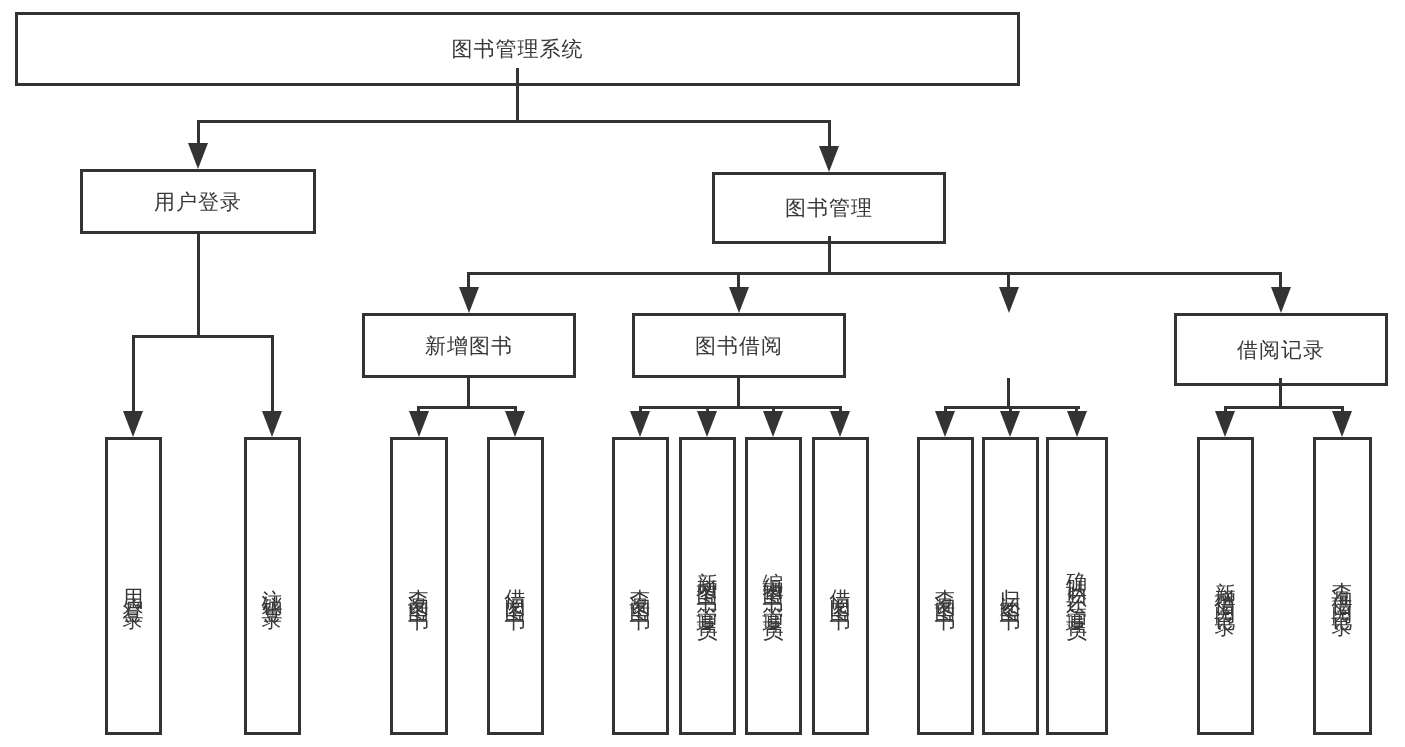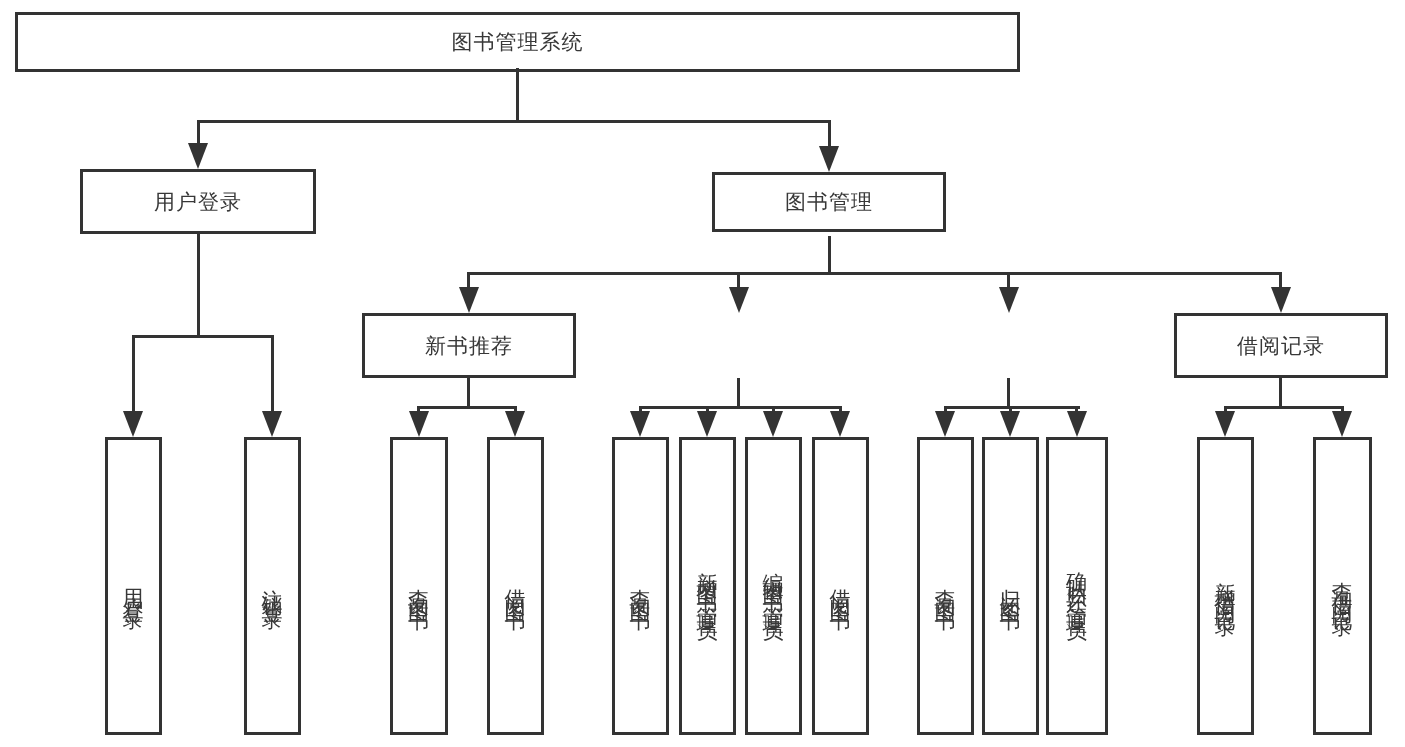--- a/index.html
+++ b/index.html
@@ -53,39 +53,42 @@
     white-space:nowrap;
     text-shadow:0 0 3px #ffffff;
     z-index:10;
   }
 </style>
 </head>
 <body>
 
 <div id="canvas">
 
-  <div class="node node-h" style="left:15px;top:12px;width:1005px;height:60px;">
+  <div class="node node-h" style="left:15px;top:12px;width:1005px;height:74px;">
     <span>图书管理系统</span>
   </div>
 
   <div class="node node-h" style="left:80px;top:169px;width:236px;height:65px;">
     <span>用户登录</span>
   </div>
 
-  <div class="node node-h" style="left:712px;top:172px;width:234px;height:60px;">
+  <div class="node node-h" style="left:712px;top:172px;width:234px;height:72px;">
     <span>图书管理</span>
   </div>
 
   <div class="node node-h" style="left:362px;top:313px;width:214px;height:65px;">
-    <span>新书推荐</span>
+    <span>新增图书</span>
+  </div>
+
+  <div class="node node-h" style="left:632px;top:313px;width:214px;height:65px;">
+    <span>图书借阅</span>
   </div>
 
 
-
-  <div class="node node-h" style="left:1174px;top:313px;width:214px;height:65px;">
+  <div class="node node-h" style="left:1174px;top:313px;width:214px;height:73px;">
     <span>借阅记录</span>
   </div>
 
   <div class="node node-v" style="left:105px;top:437px;width:57px;height:298px;">
     <span>用户登录</span>
   </div>
   <div class="node node-v" style="left:244px;top:437px;width:57px;height:298px;">
     <span>注销登录</span>
   </div>
   <div class="node node-v" style="left:390px;top:437px;width:58px;height:298px;">

